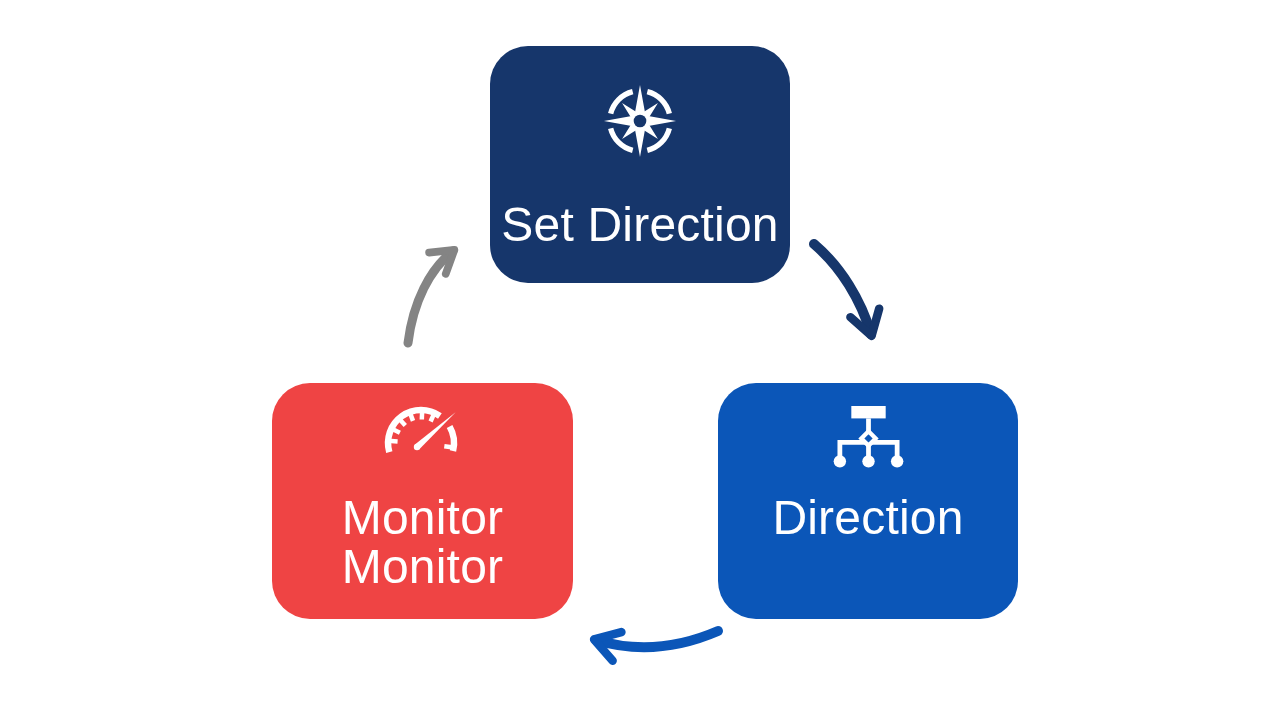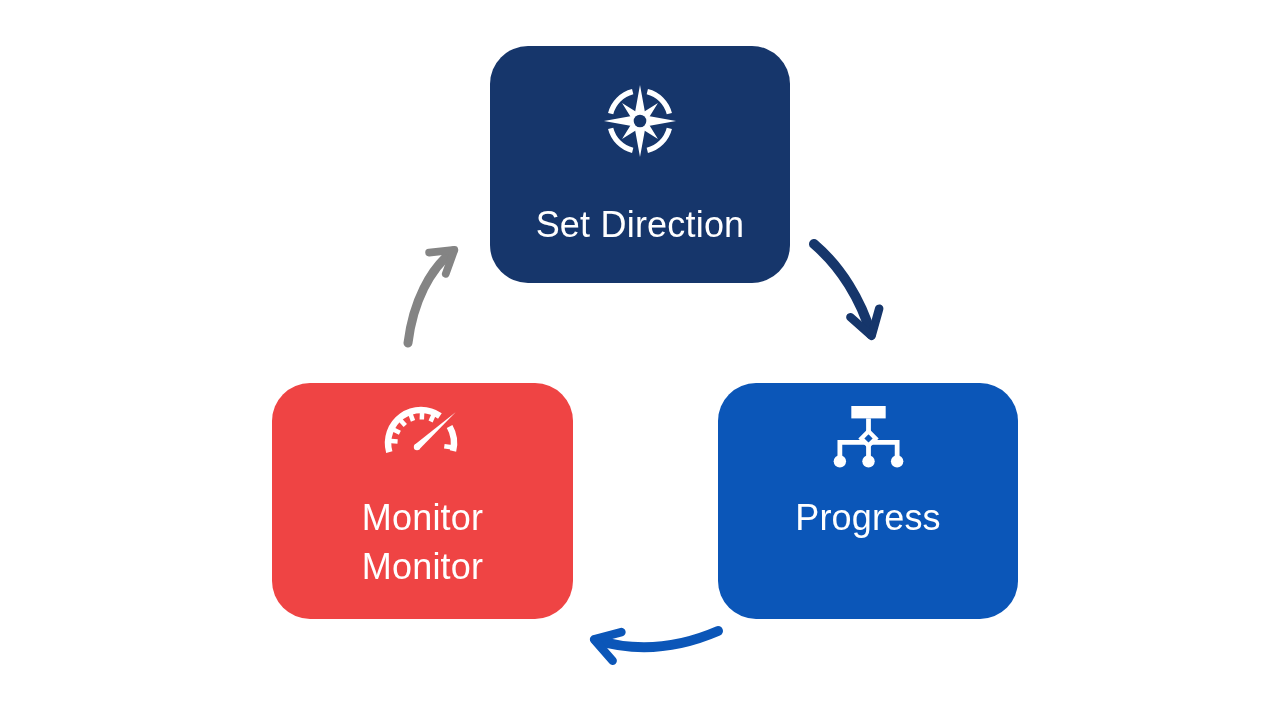--- a/index.html
+++ b/index.html
@@ -13,21 +13,21 @@
     display:flex;flex-direction:column;align-items:center;
     box-sizing:border-box;
   }
   .node-set{left:490px;top:46px;width:300px;height:237px;}
   .node-delegate{left:718px;top:383px;width:300px;height:236px;}
   .node-monitor{left:272px;top:383px;width:301px;height:236px;}
   .node-set .icon{margin-top:36px;}
   .node-delegate .icon{margin-top:23px;}
   .node-monitor .icon{margin-top:6px;}
   .label{
-    text-align:center;font-size:36px;line-height:49px;font-weight:400;
+    text-align:center;font-size:48px;line-height:49px;font-weight:400;
     letter-spacing:0.2px;color:#fff;
   }
   .node-set .label{margin-top:40px;}
   .node-delegate .label{margin-top:24px;}
   .node-monitor .label{margin-top:38px;}
 </style>
 </head>
 <body>
 
 <div class="canvas">
@@ -71,21 +71,21 @@
       <rect x="20" y="0" width="36" height="13" fill="#FFFFFF"></rect>
       <line x1="38" y1="13" x2="38" y2="28" stroke="#FFFFFF" stroke-width="5"></line>
       <path d="M 8,54 L 8,38 L 68,38 L 68,54" fill="none" stroke="#FFFFFF" stroke-width="5"></path>
       <line x1="38" y1="38" x2="38" y2="54" stroke="#FFFFFF" stroke-width="5"></line>
       <path d="M 38,26.5 L 45.5,34 L 38,41.5 L 30.5,34 Z" stroke="#FFFFFF" stroke-width="4.5" fill="#0B56B8"></path>
       <circle cx="8" cy="58" r="6.5" fill="#FFFFFF"></circle>
       <circle cx="38" cy="58" r="6.5" fill="#FFFFFF"></circle>
       <circle cx="68" cy="58" r="6.5" fill="#FFFFFF"></circle>
     </svg>
     <div class="label">
-      <div>Progress</div>
+      <div>Direction</div>
     </div>
   </div>
 
   <div class="node node-monitor" style="background: #ef4444;">
     <svg class="icon" width="96" height="66" viewBox="0 0 96 66">
       <g fill="none" stroke="#FFFFFF" stroke-width="6.5">
         <path d="M 14.3,63.1 A 33 33 0 0 1 64.9,27.0"></path>
         <path d="M 74.6,37.5 A 33 33 0 0 1 78.0,62.0"></path>
       </g>
       <g stroke="#FFFFFF" stroke-width="4.5">

